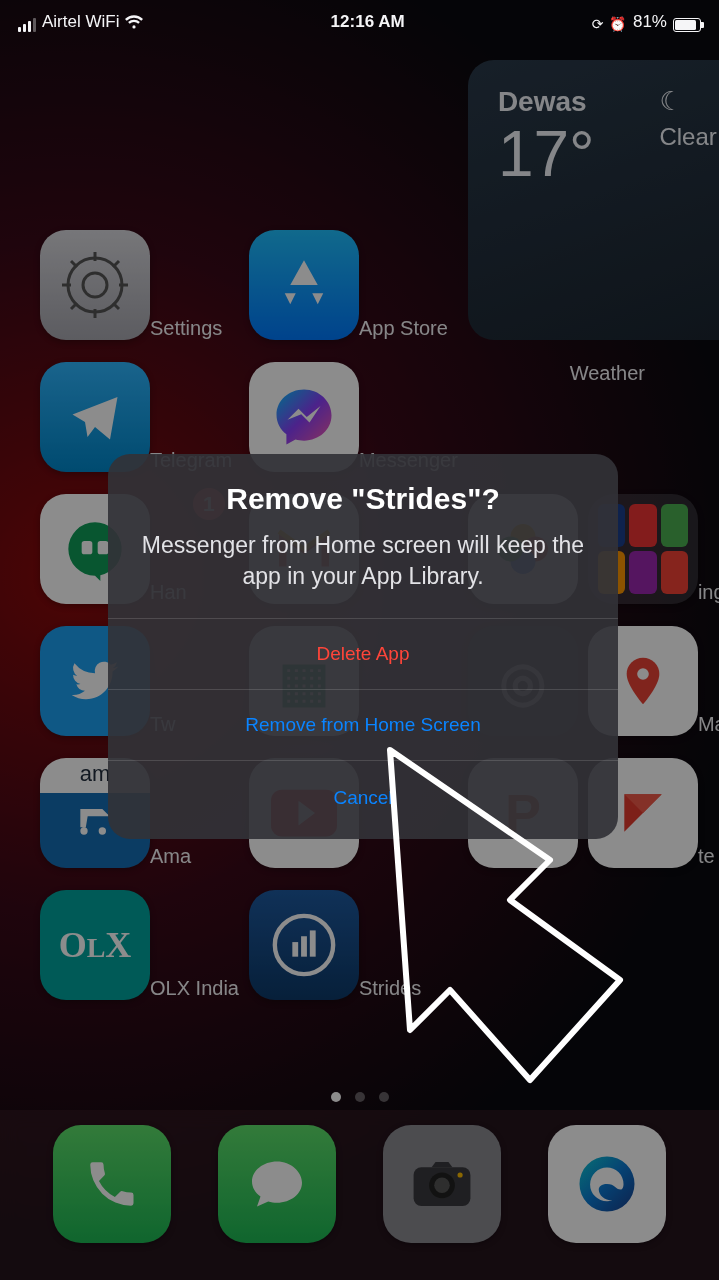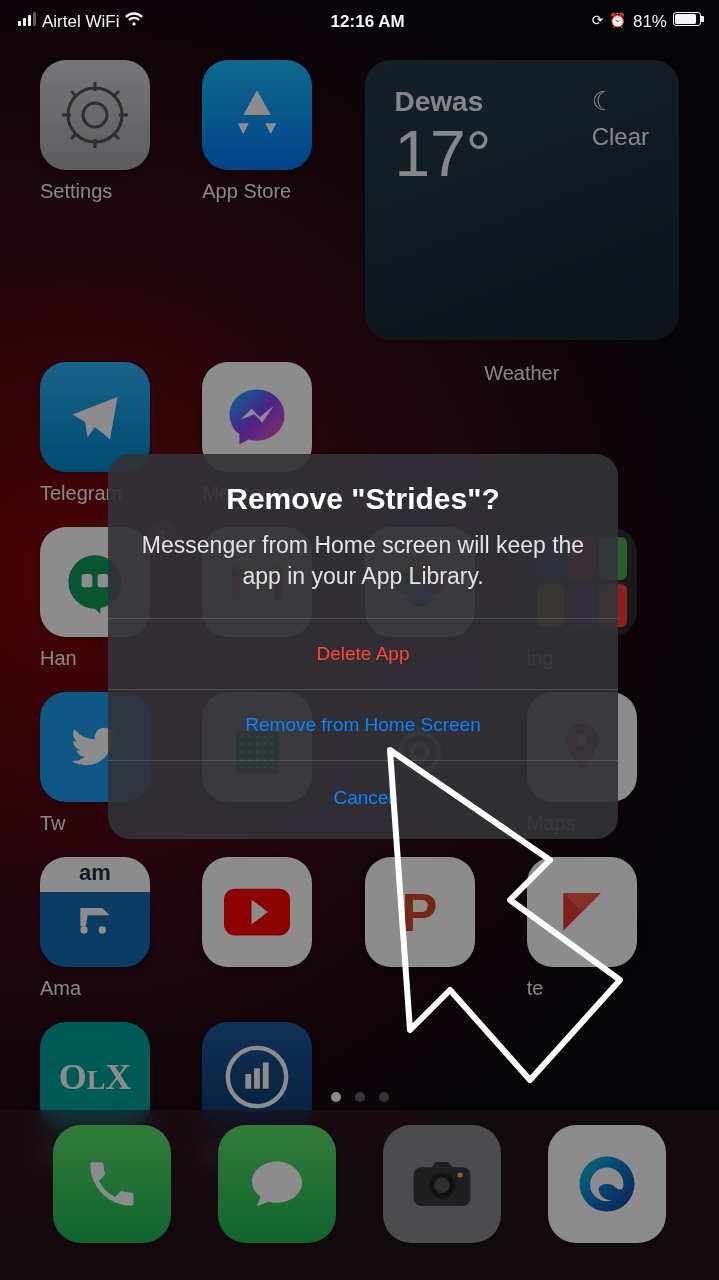--- a/index.html
+++ b/index.html
@@ -12,21 +12,21 @@
   .dim-overlay {
     position: absolute; inset: 0; background: rgba(0,0,0,0.45); z-index: 5;
   }
   
   .status-bar {
     position: absolute; top: 0; left: 0; right: 0; height: 44px;
     display: flex; align-items: center; justify-content: space-between;
     padding: 0 18px; font-size: 17px; font-weight: 500; z-index: 10;
     color: #f5f5f7;
   }
-  .status-left, .status-right { display: flex; align-items: flex-start; gap: 6px; }
+  .status-left, .status-right { display: flex; align-items: flex-end; gap: 6px; }
   .signal-bars { display: inline-flex; align-items: flex-end; gap: 2px; height: 14px; }
   .signal-bars span { display: inline-block; width: 3px; background: #f5f5f7; border-radius: 1px; }
   .signal-bars span:nth-child(1){height:5px}
   .signal-bars span:nth-child(2){height:8px}
   .signal-bars span:nth-child(3){height:11px}
   .signal-bars span:nth-child(4){height:14px;opacity:.35}
   .wifi-icon, .lock-icon, .alarm-icon { font-size: 14px; }
   .battery {
     width: 28px; height: 14px; border: 1.5px solid #f5f5f7; border-radius: 3px;
     position: relative; display: inline-block;
@@ -37,21 +37,21 @@
   }
   .battery .fill { position:absolute; left:1px; top:1px; bottom:1px; width:80%; background:#f5f5f7; border-radius:1.5px; }
 
   
   .home-grid {
     position: absolute; top: 60px; left: 0; right: 0;
     display: grid; grid-template-columns: repeat(4, 1fr);
     gap: 22px 10px; padding: 0 40px;
   }
   .app {
-    display: flex; flex-direction: column; align-items: flex-start; gap: 10px;
+    display: flex; flex-direction: row; align-items: flex-end; 
     position: relative;
   }
   .app-icon {
     width: 110px; height: 110px; border-radius: 26px;
     display: flex; align-items: center; justify-content: center;
     font-size: 54px; font-weight: 700; color: #fff;
     box-shadow: 0 2px 6px rgba(0,0,0,0.3);
   }
   .app-label { font-size: 20px; color: #f5f5f7; text-align: center; white-space: nowrap; }
 
@@ -320,21 +320,21 @@
           <path d="M12 2a7 7 0 017 7c0 5-7 13-7 13S5 14 5 9a7 7 0 017-7z" fill="#ea4335"></path>
           <circle cx="12" cy="9" r="2.5" fill="#fff"></circle>
         </svg>
     </div>
     <div class="app-label">Maps</div>
   </div>
 
   <div class="app">
     <div class="app-icon ic-amazon">
       <div style="display:flex;flex-direction:column;align-items:center;justify-content:center;width:100%;height:100%">
-        <div style="color:#232f3e;font-size:22px;font-weight:700;margin-top:-30px">am</div>
+        <div style="color:#232f3e;font-size:22px;font-weight:400;margin-top:-30px">am</div>
         <svg width="44" height="30" viewBox="0 0 24 16" style="margin-top:18px">
             <path d="M4 2h12l4 4H8l-1 6H4V2zm2 14a2 2 0 100-4 2 2 0 000 4zm10 0a2 2 0 100-4 2 2 0 000 4z" fill="#fff"></path>
           </svg>
       </div>
     </div>
     <div class="app-label">Ama</div>
   </div>
 
   <div class="app">
     <div class="app-icon ic-youtube">

